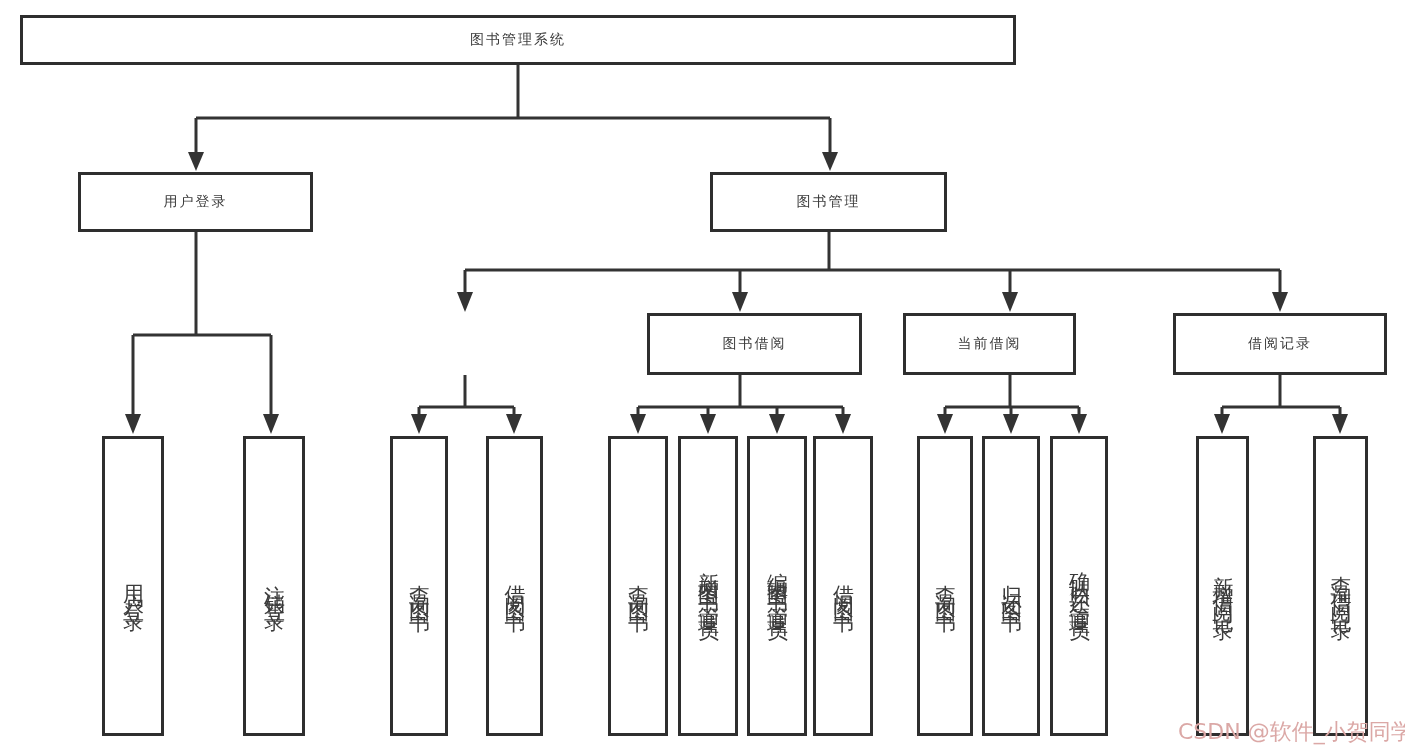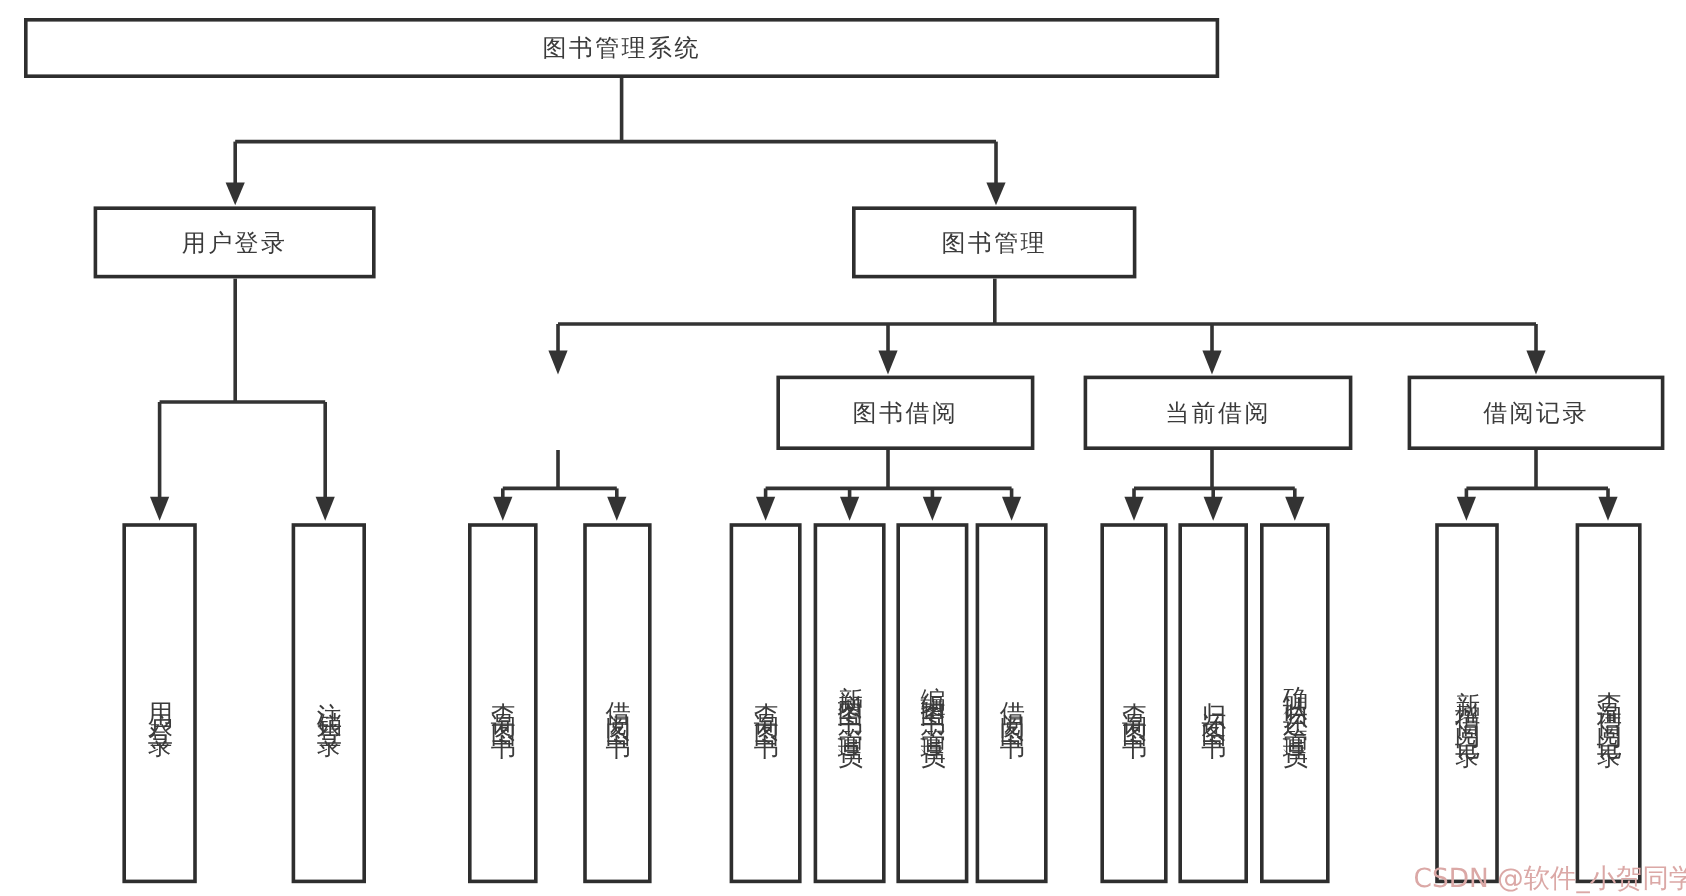--- a/index.html
+++ b/index.html
@@ -21,21 +21,21 @@
   svg.wires path{stroke:var(--line);stroke-width:3;fill:none;}
   svg.wires polygon{fill:var(--line);stroke:none;}
   .box{
     position:absolute;
     box-sizing:border-box;
     border:3px solid var(--border);
     background:#fff;
     display:flex;align-items:center;justify-content:center;
     color:var(--text);
   }
-  .h-label{font-size:20px;letter-spacing:2px;white-space:nowrap;}
+  .h-label{font-size:14px;letter-spacing:2px;white-space:nowrap;}
   .v-label{
     writing-mode:vertical-rl;
     text-orientation:mixed;
     font-size:21px;
     letter-spacing:9px;
     line-height:1.1;
     white-space:nowrap;
   }
   .v-label.long{letter-spacing:7px;}
   .watermark{
@@ -128,21 +128,21 @@
   <div class="box" style="left:78px;top:172px;width:235px;height:60px;">
     <span class="h-label">用户登录</span>
   </div>
   <div class="box" style="left:710px;top:172px;width:237px;height:60px;">
     <span class="h-label">图书管理</span>
   </div>
 
   <div class="box" style="left:647px;top:313px;width:215px;height:62px;">
     <span class="h-label">图书借阅</span>
   </div>
-  <div class="box" style="left:903px;top:313px;width:224px;height:62px;">
+  <div class="box" style="left:903px;top:313px;width:173px;height:62px;">
     <span class="h-label">当前借阅</span>
   </div>
   <div class="box" style="left:1173px;top:313px;width:214px;height:62px;">
     <span class="h-label">借阅记录</span>
   </div>
 
   <div class="box" style="left:102px;top:436px;width:62px;height:300px;">
     <span class="v-label">用户登录</span>
   </div>
   <div class="box" style="left:243px;top:436px;width:62px;height:300px;">

